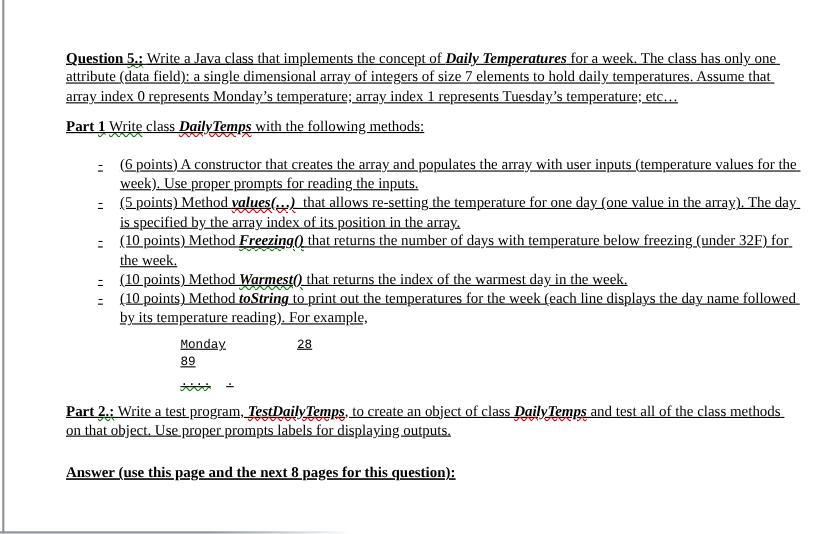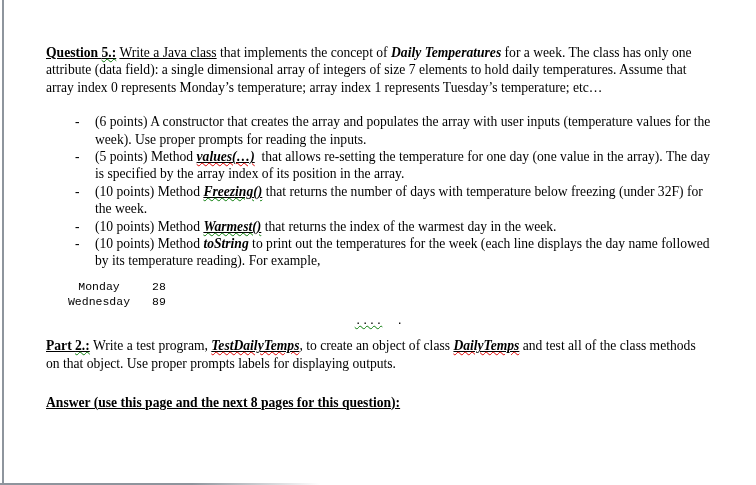--- a/index.html
+++ b/index.html
@@ -24,23 +24,24 @@
     background: #8e959d;
   }
   .page-edge-bottom {
     position: absolute;
     left: 0; bottom: 0;
     width: 320px; height: 2px;
     background: linear-gradient(to right, #8e959d 60%, rgba(142,149,157,0));
   }
   .content {
     position: absolute;
-    left: 46px;
+    left: 60px;
     top: 44px;
     width: 666px;
+    text-decoration: underline;
   }
   p, .para { margin: 0; white-space: pre-wrap; }
   .bu { font-weight: bold; text-decoration: underline; text-decoration-thickness: 1px; }
   .u  { text-decoration: underline; text-decoration-thickness: 1px; }
   .bi { font-weight: bold; font-style: italic; }
   .wavy-green {
     text-decoration-line: underline;
     text-decoration-style: wavy;
     text-decoration-color: #0a7d0a;
     text-decoration-thickness: 1px;
@@ -55,42 +56,43 @@
   .list { margin-top: 17px; }
   .list-item { display: flex; }
   .dash {
     width: 20px;
     margin-left: 29px;
     flex: 0 0 auto;
   }
   .item-text { flex: 1; white-space: pre-wrap; }
   .example {
     margin-top: 9px;
+    margin-left: 104px;
     font-family: "Liberation Mono", monospace;
     font-size: 11.5px;
     line-height: 15.4px;
-    text-align: center;
   }
   .example-row { display: flex; }
   .example-day { width: 106px; }
   .example-cont { margin-top: 3px; }
   .cont-dot { margin-left: 14px; }
   .part2 { margin-top: 9px; }
   .answer { margin-top: 22px; }
 </style>
 </head>
 <body>
 
 <div class="page-edge-left"></div>
 <div class="page-edge-bottom"></div>
 
 <div class="content">
 
   <p class="para"><span class="bu"><span>Question </span><span class="wavy-green">5.:</span></span><span> </span><span class="u">Write a Java class</span><span> that implements the concept of </span><span class="bi">Daily Temperatures</span><span> for a week. The class has only one attribute (data field): a single dimensional array of integers of size 7 elements to hold daily temperatures. Assume that array index 0 represents Monday’s temperature; array index 1 represents Tuesday’s temperature; etc…</span></p>
 
+  <p class="para heading"><span class="bu"><span>Part </span><span class="wavy-green">1</span></span><span> </span><span class="wavy-green">Write</span><span> class </span><span class="bi u"><span class="wavy-red">DailyTemps</span></span><span> with the following methods:</span></p>
 
   <div class="list">
 
     <div class="list-item">
       <span class="dash">-</span>
       <div class="item-text"><span>(6 points) A constructor that creates the array and populates the array with user inputs (temperature values for the week). Use proper prompts for reading the inputs.</span></div>
     </div>
 
     <div class="list-item">
       <span class="dash">-</span>
@@ -113,21 +115,20 @@
     </div>
 
   </div>
 
   <div class="example">
     <div class="example-row">
       <span class="example-day">Monday</span>
         <span>28</span>
     </div>
     <div class="example-row">
-      <span class="example-day">Wednesday</span>
         <span>89</span>
     </div>
     <div class="example-cont">
       <span class="wavy-green">....</span><span class="cont-dot">.</span>
     </div>
   </div>
 
   <p class="para part2"><span class="bu"><span>Part </span><span class="wavy-green">2.:</span></span><span> Write a test program, </span><span class="bi u"><span class="wavy-red">TestDailyTemps</span></span><span>, to create an object of class </span><span class="bi u"><span class="wavy-red">DailyTemps</span></span><span> and test all of the class methods on that object. Use proper prompts labels for displaying outputs.</span></p>
 
   <p class="para answer"><span class="bu">Answer (use this page and the next 8 pages for this question):</span></p>

